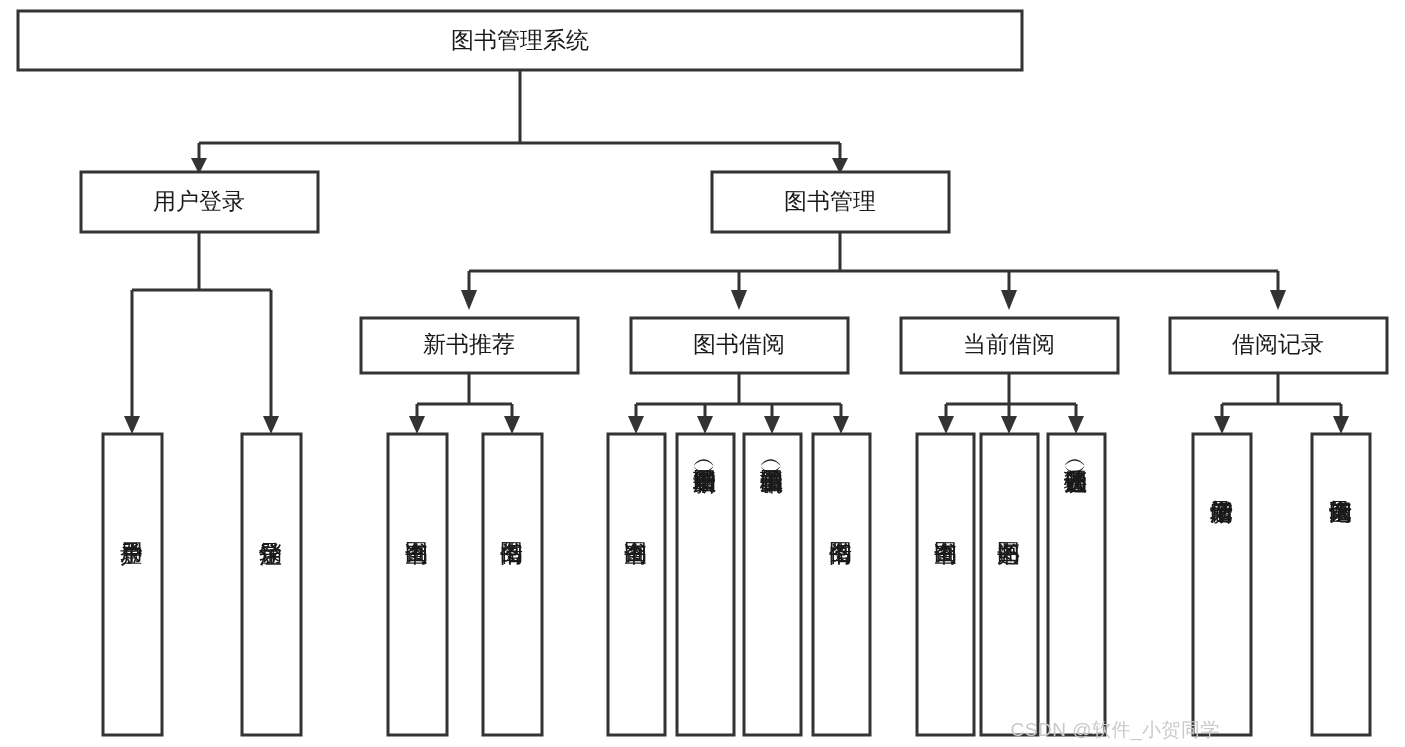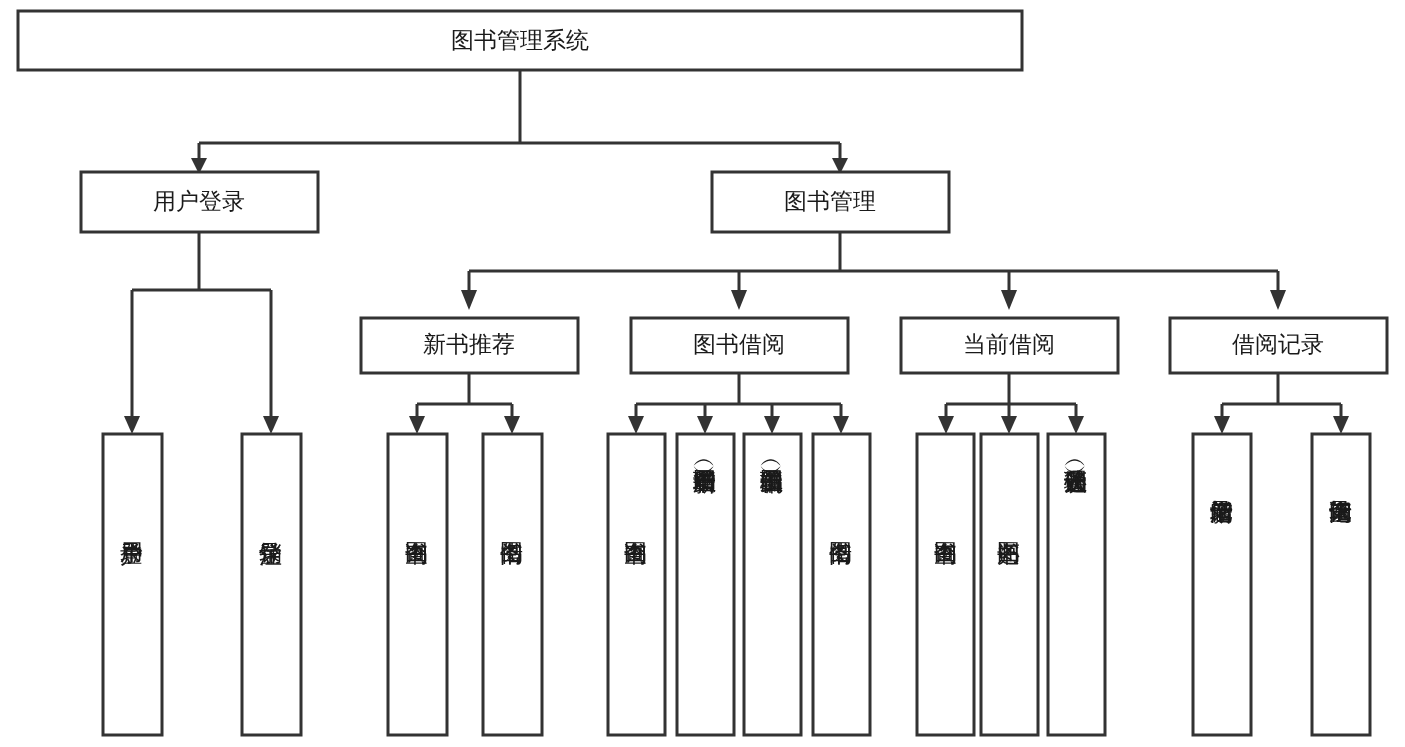--- a/index.html
+++ b/index.html
@@ -197,13 +197,14 @@
       <text class="node-label-v" x="1222" y="482" style="writing-mode:vertical-rl;text-orientation:upright;">新增借阅记录</text>
     </g>
 
     <g>
       <rect class="node-box" x="1312" y="434" width="58" height="301"></rect>
       <text class="node-label-v" x="1341" y="482" style="writing-mode:vertical-rl;text-orientation:upright;">查询借阅记录</text>
     </g>
 
   </svg>
 
+  <div class="watermark">CSDN @软件_小贺同学</div>
 </div>
 
 </body></html>

